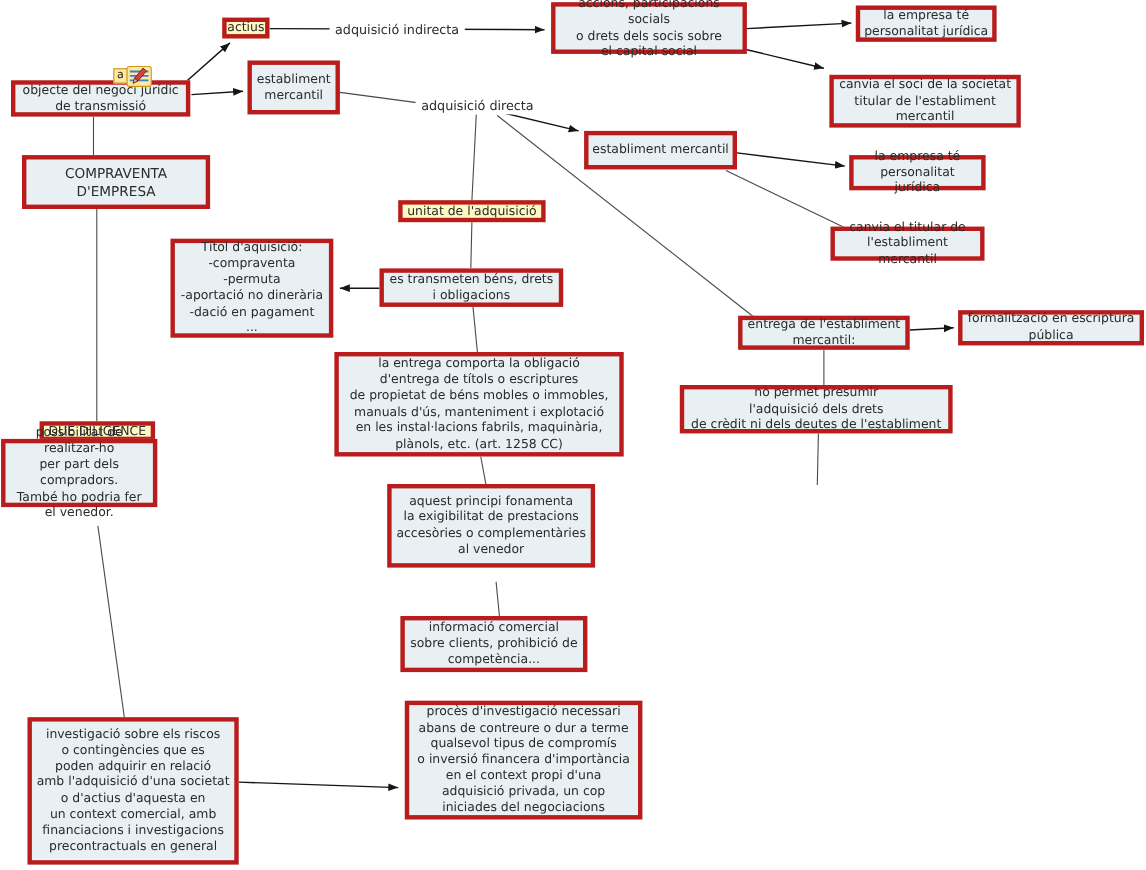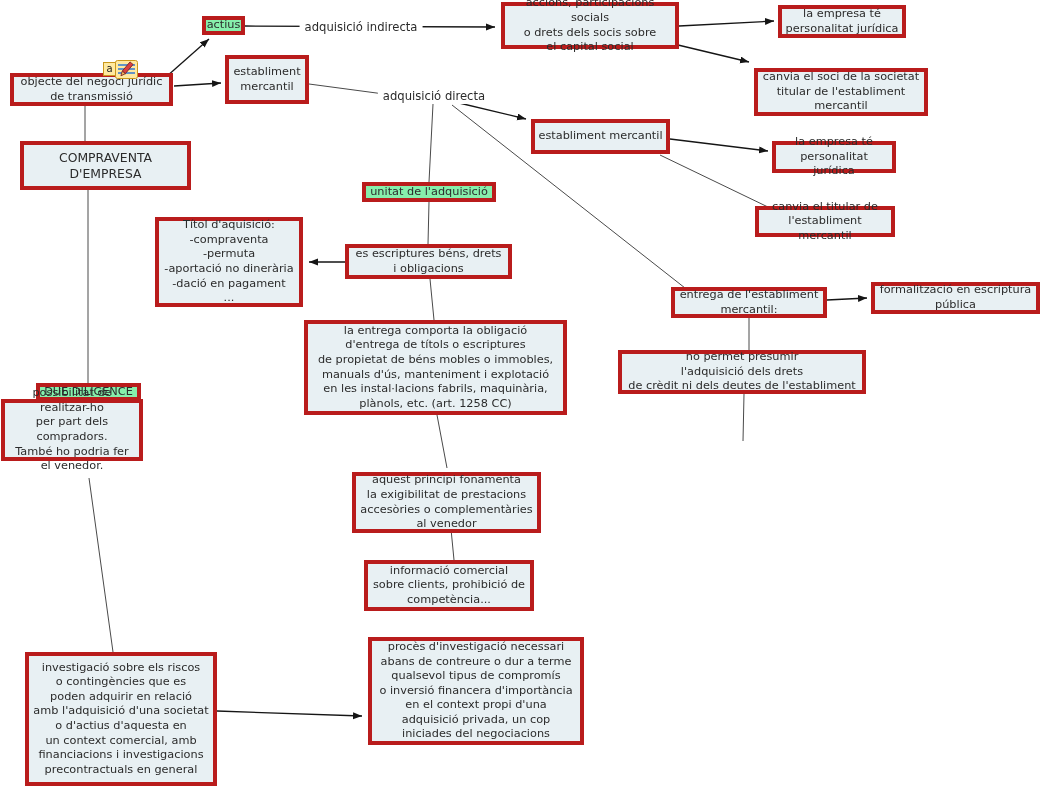--- a/index.html
+++ b/index.html
@@ -7,21 +7,21 @@
     position:relative;width:1042px;height:791px;background:#ffffff;overflow:hidden;
     font-family:"DejaVu Sans","Liberation Sans",sans-serif;color:#2b2b2b;
   }
   #edges{position:absolute;left:0;top:0;z-index:0;}
   .node{
     position:absolute;box-sizing:border-box;z-index:1;
     background:#e8f0f3;border:4px solid #b91c1c;
     display:flex;align-items:center;justify-content:center;text-align:center;
     font-size:11.3px;line-height:14.6px;white-space:pre-line;padding:1px 2px;
   }
-  .node.plain{background:#86efac;}
+  .node.plain{background:#fef9c3;}
   .node.big{font-size:12.4px;line-height:16px;margin-left:16px;}
   .link-label{
     position:absolute;z-index:2;background:#ffffff;padding:1px 5px;
     font-size:11.6px;white-space:nowrap;transform:translate(-50%,-50%);
   }
   .anno{position:absolute;z-index:3;display:flex;align-items:flex-start;}
   .anno-a{
     box-sizing:border-box;width:13px;height:14px;margin-top:2px;
     background:#ffe9a0;border:1px solid #c9971c;
     font-size:10px;line-height:12px;text-align:center;color:#1a1a1a;
@@ -94,41 +94,41 @@
 l'establiment mercantil</div>
   <div class="node big" style="left:4px;top:141px;width:171px;height:49px">COMPRAVENTA
 D'EMPRESA</div>
   <div class="node plain" style="left:362px;top:182px;width:134px;height:20px">unitat de l'adquisició</div>
   <div class="node" style="left:155px;top:217px;width:148px;height:90px">Títol d'aquisició:
 -compraventa
 -permuta
 -aportació no dinerària
 -dació en pagament
 ...</div>
-  <div class="node" style="left:345px;top:244px;width:167px;height:35px">es escriptures béns, drets
+  <div class="node" style="left:345px;top:244px;width:167px;height:35px">es transmeten béns, drets
 i obligacions</div>
   <div class="node" style="left:671px;top:287px;width:156px;height:31px">entrega de l'establiment
 mercantil:</div>
   <div class="node" style="left:871px;top:282px;width:169px;height:32px">formalització en escriptura
 pública</div>
   <div class="node" style="left:618px;top:350px;width:248px;height:44px">no permet presumir
 l'adquisició dels drets
 de crèdit ni dels deutes de l'establiment</div>
   <div class="node" style="left:304px;top:320px;width:263px;height:95px">la entrega comporta la obligació
 d'entrega de títols o escriptures
 de propietat de béns mobles o immobles,
 manuals d'ús, manteniment i explotació
 en les instal·lacions fabrils, maquinària,
 plànols, etc. (art. 1258 CC)</div>
   <div class="node plain" style="left:36px;top:383px;width:105px;height:18px">DUE DILIGENCE</div>
   <div class="node" style="left:1px;top:399px;width:142px;height:62px">possibilitat de realitzar-ho
 per part dels compradors.
 També ho podria fer
 el venedor.</div>
-  <div class="node" style="left:352px;top:472px;width:189px;height:61px">aquest principi fonamenta
+  <div class="node" style="left:352px;top:440px;width:189px;height:76px">aquest principi fonamenta
 la exigibilitat de prestacions
 accesòries o complementàries
 al venedor</div>
   <div class="node" style="left:364px;top:560px;width:170px;height:51px">informació comercial
 sobre clients, prohibició de
 competència...</div>
   <div class="node" style="left:25px;top:652px;width:192px;height:134px">investigació sobre els riscos
 o contingències que es
 poden adquirir en relació
 amb l'adquisició d'una societat

